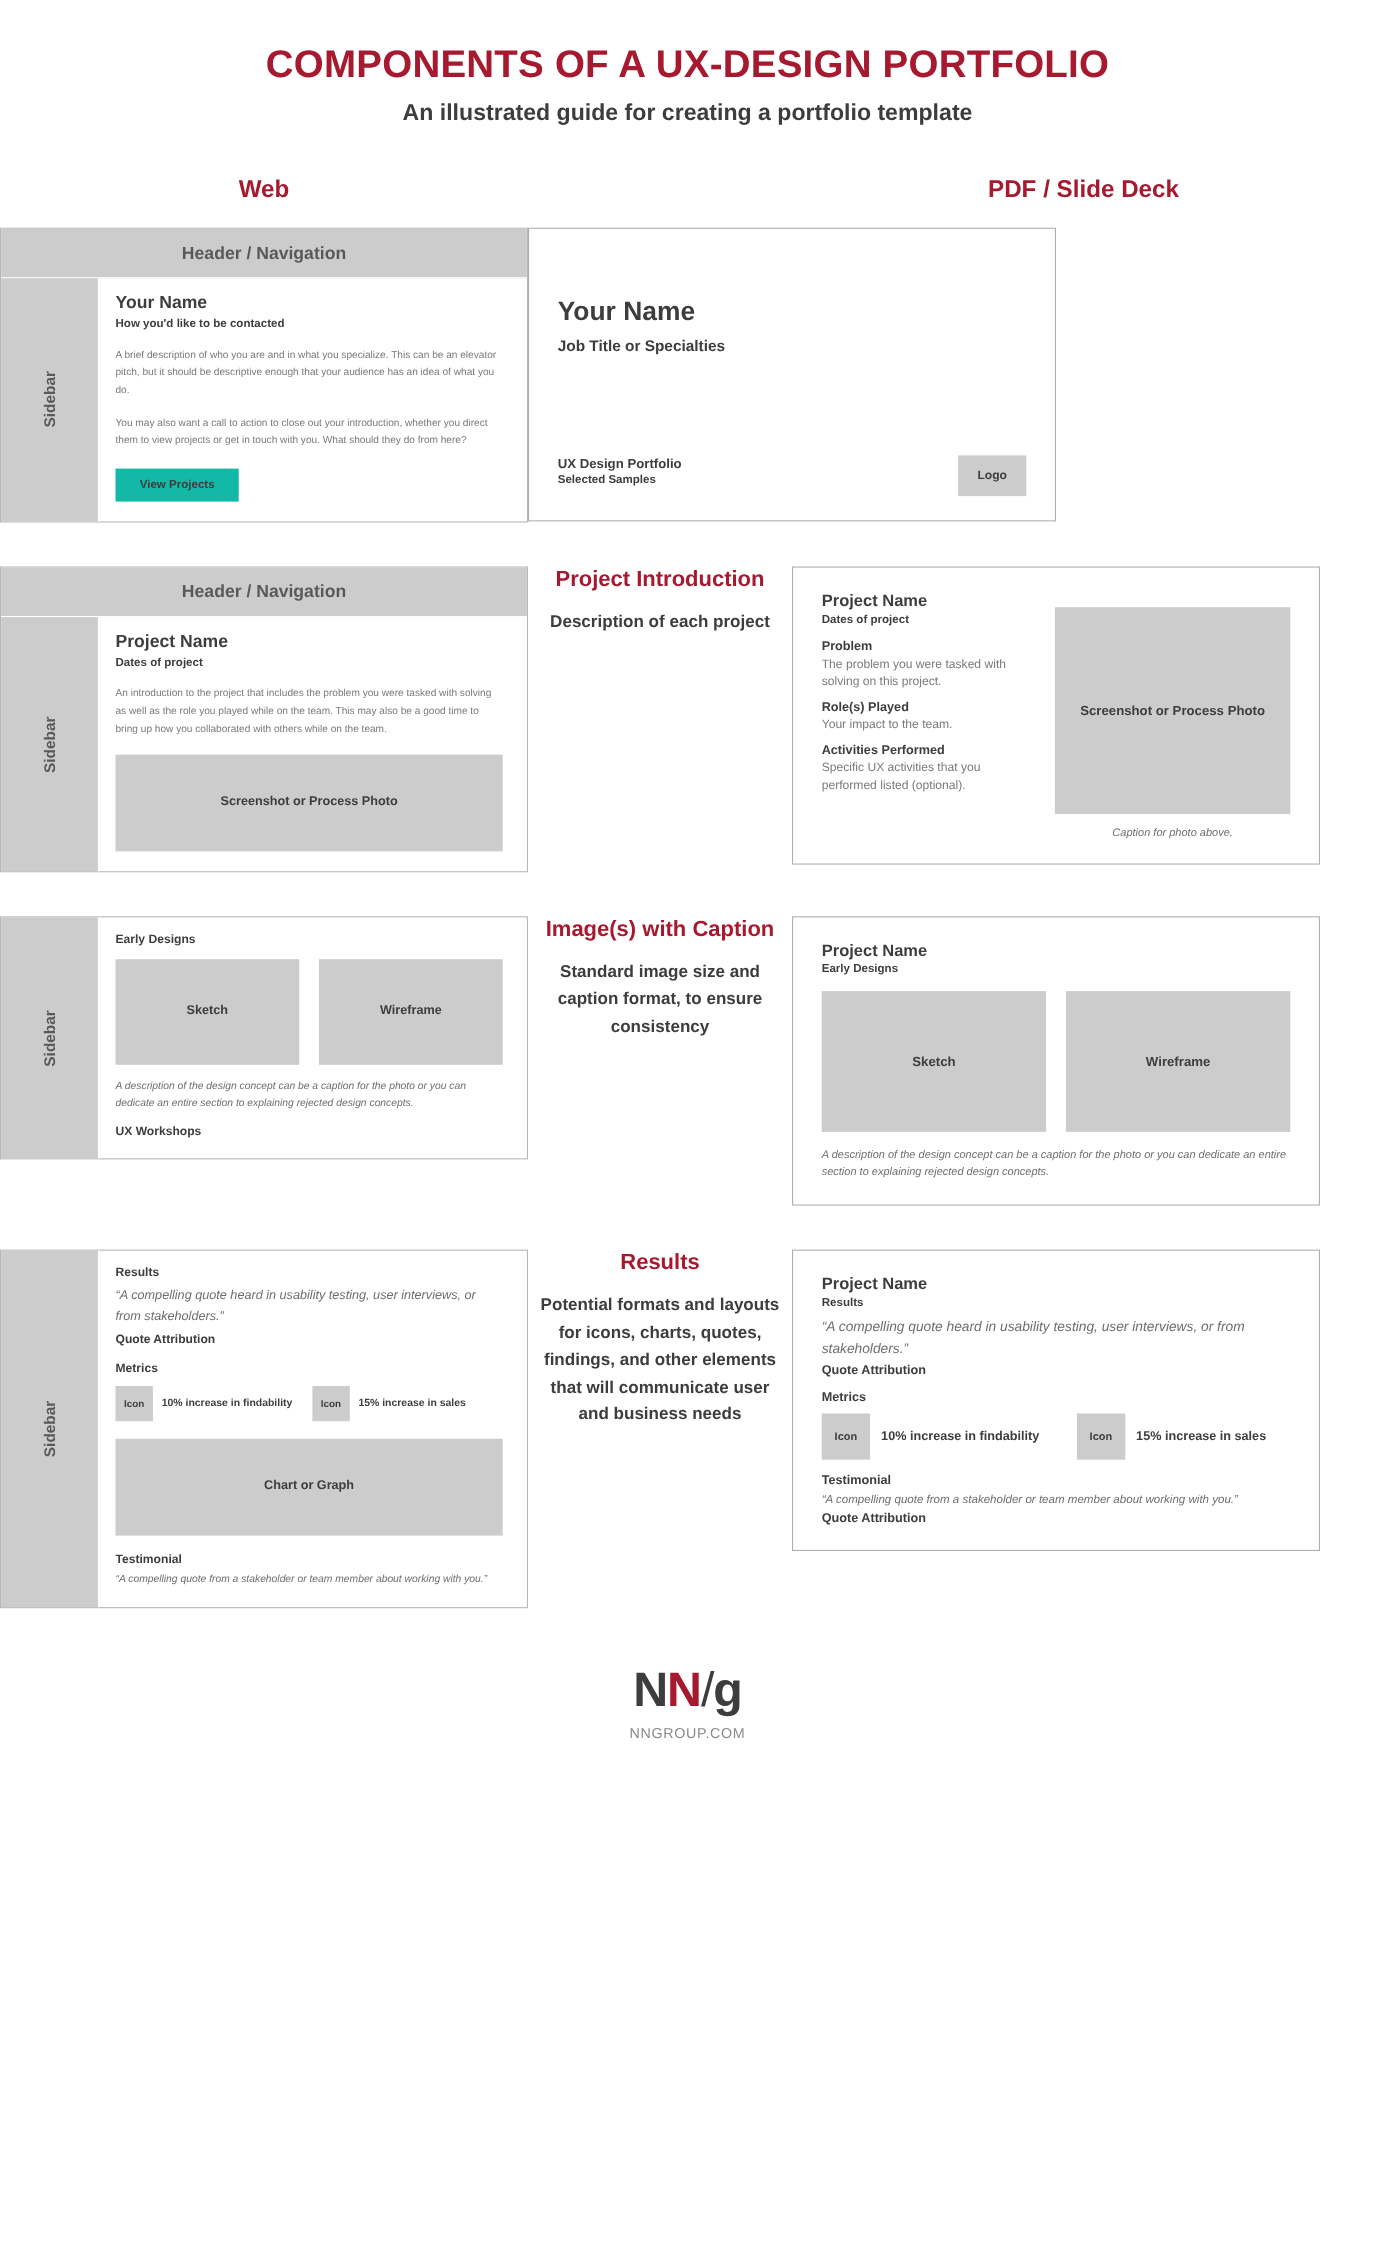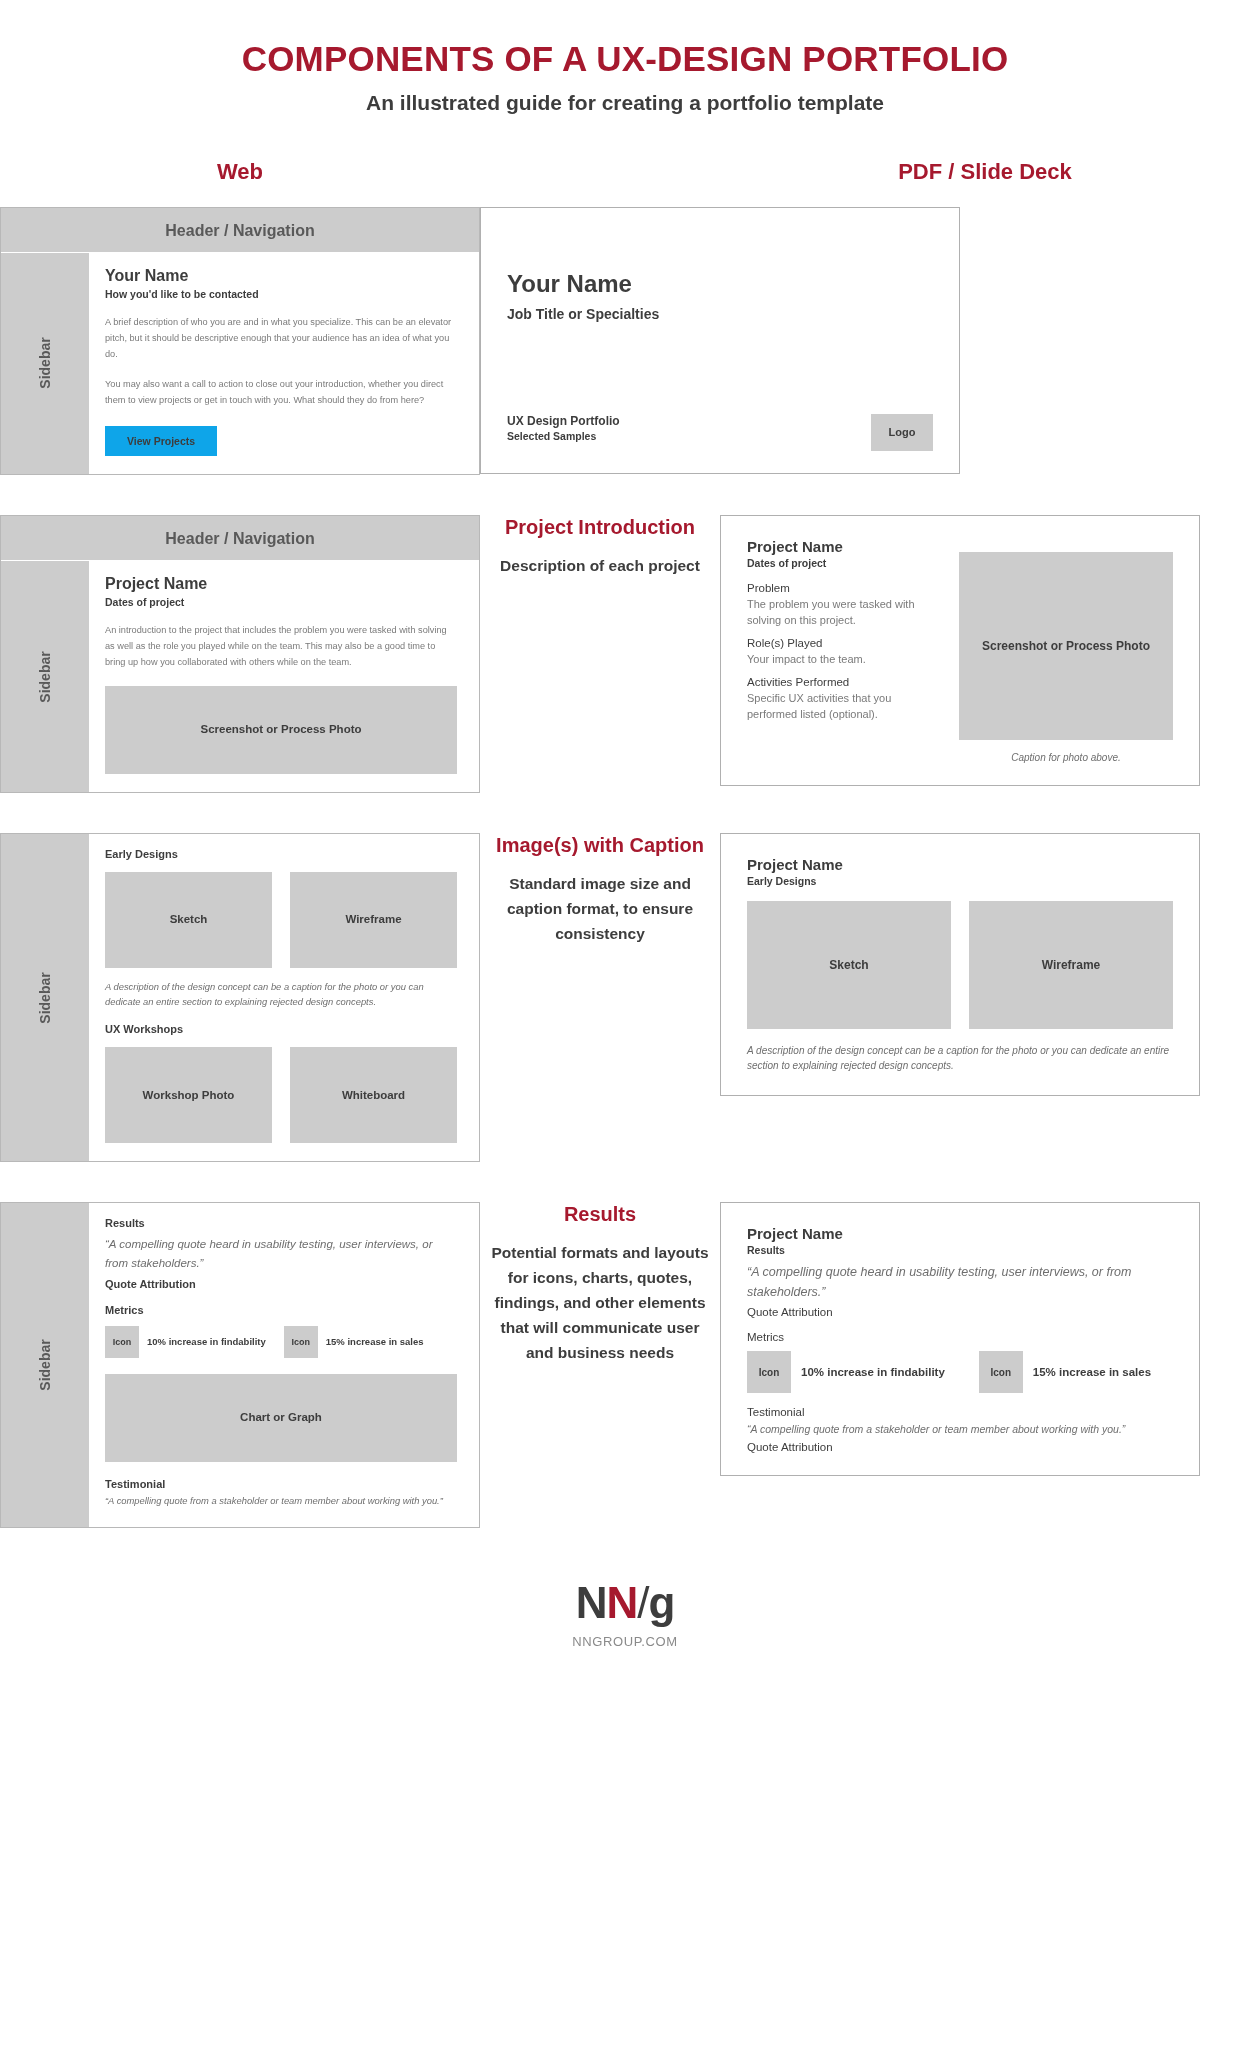--- a/index.html
+++ b/index.html
@@ -110,21 +110,21 @@
 
   .h-name { font-size: 16px; font-weight: bold; color: #3d3d3d; }
   .h-sub  { font-size: 10.5px; font-weight: bold; color: #3d3d3d; margin-top: 3px; }
   .body-p {
     font-size: 9.2px;
     color: #7a7a7a;
     line-height: 1.75;
     margin-top: 14px;
   }
   .gray-btn {
-    background: #0ea5e9;
+    background: #14b8a6;
     display: inline-block;
     padding: 9px 22px;
     margin-top: 18px;
     color: #3d3d3d;
     font-weight: bold;
     font-size: 10.5px;
   }
 
   .proj-name { font-size: 16px; font-weight: bold; color: #3d3d3d; }
   .proj-dates { font-size: 10.5px; font-weight: bold; color: #3d3d3d; margin-top: 3px; }
@@ -185,21 +185,21 @@
   .pdf-foot-title { font-size: 12px; font-weight: bold; color: #3d3d3d; }
   .pdf-foot-sub   { font-size: 10.5px; font-weight: bold; color: #3d3d3d; margin-top: 2px; }
   .logo-box {
     background: #cccccc; width: 62px; height: 37px;
     display: flex; align-items: center; justify-content: center;
     font-size: 11px; font-weight: bold; color: #3d3d3d;
   }
 
   .pdf-pname  { font-size: 15px; font-weight: bold; color: #3d3d3d; }
   .pdf-pdates { font-size: 10.5px; font-weight: bold; color: #3d3d3d; margin-top: 2px; }
-  .pdf-h      { font-size: 11.5px; font-weight: normal; color: #3d3d3d; margin-top: 13px; }
+  .pdf-h      { font-size: 11.5px; font-weight: bold; color: #3d3d3d; margin-top: 13px; }
   .pdf-h.tight{ margin-top: 8px; }
   .pdf-p      { font-size: 11px; color: #7a7a7a; line-height: 1.45; margin-top: 3px; }
   .pdf-split  { display: flex; gap: 22px; }
   .pdf-left   { flex: 0 0 190px; }
   .pdf-right  { flex: 1 1 auto; padding-top: 14px; }
   .big-ph {
     background: #cccccc; height: 188px;
     display: flex; align-items: center; justify-content: center;
     text-align: center; font-size: 12px; font-weight: bold; color: #3d3d3d;
     line-height: 1.4;
@@ -340,24 +340,20 @@
             <span class="sidebar-label">Sidebar</span>
           </div>
           <div class="web-content">
             <div class="section-label">Early Designs</div>
             <div class="two-up">
               <div class="placeholder ph-half">Sketch</div>
               <div class="placeholder ph-half">Wireframe</div>
             </div>
             <div class="caption-it">A description of the design concept can be a caption for the photo or you can dedicate an entire section to explaining rejected design concepts.</div>
             <div class="section-label" style="margin-top:14px">UX Workshops</div>
-            <div class="two-up">
-              <div class="placeholder ph-half">Workshop Photo</div>
-              <div class="placeholder ph-half">Whiteboard</div>
-            </div>
           </div>
         </div>
       </div>
     </div>
 
     <div class="mid-col">
       <div class="mid-title">Image(s) with Caption</div>
       <div class="mid-desc">Standard image size and caption format, to ensure consistency</div>
     </div>
 

